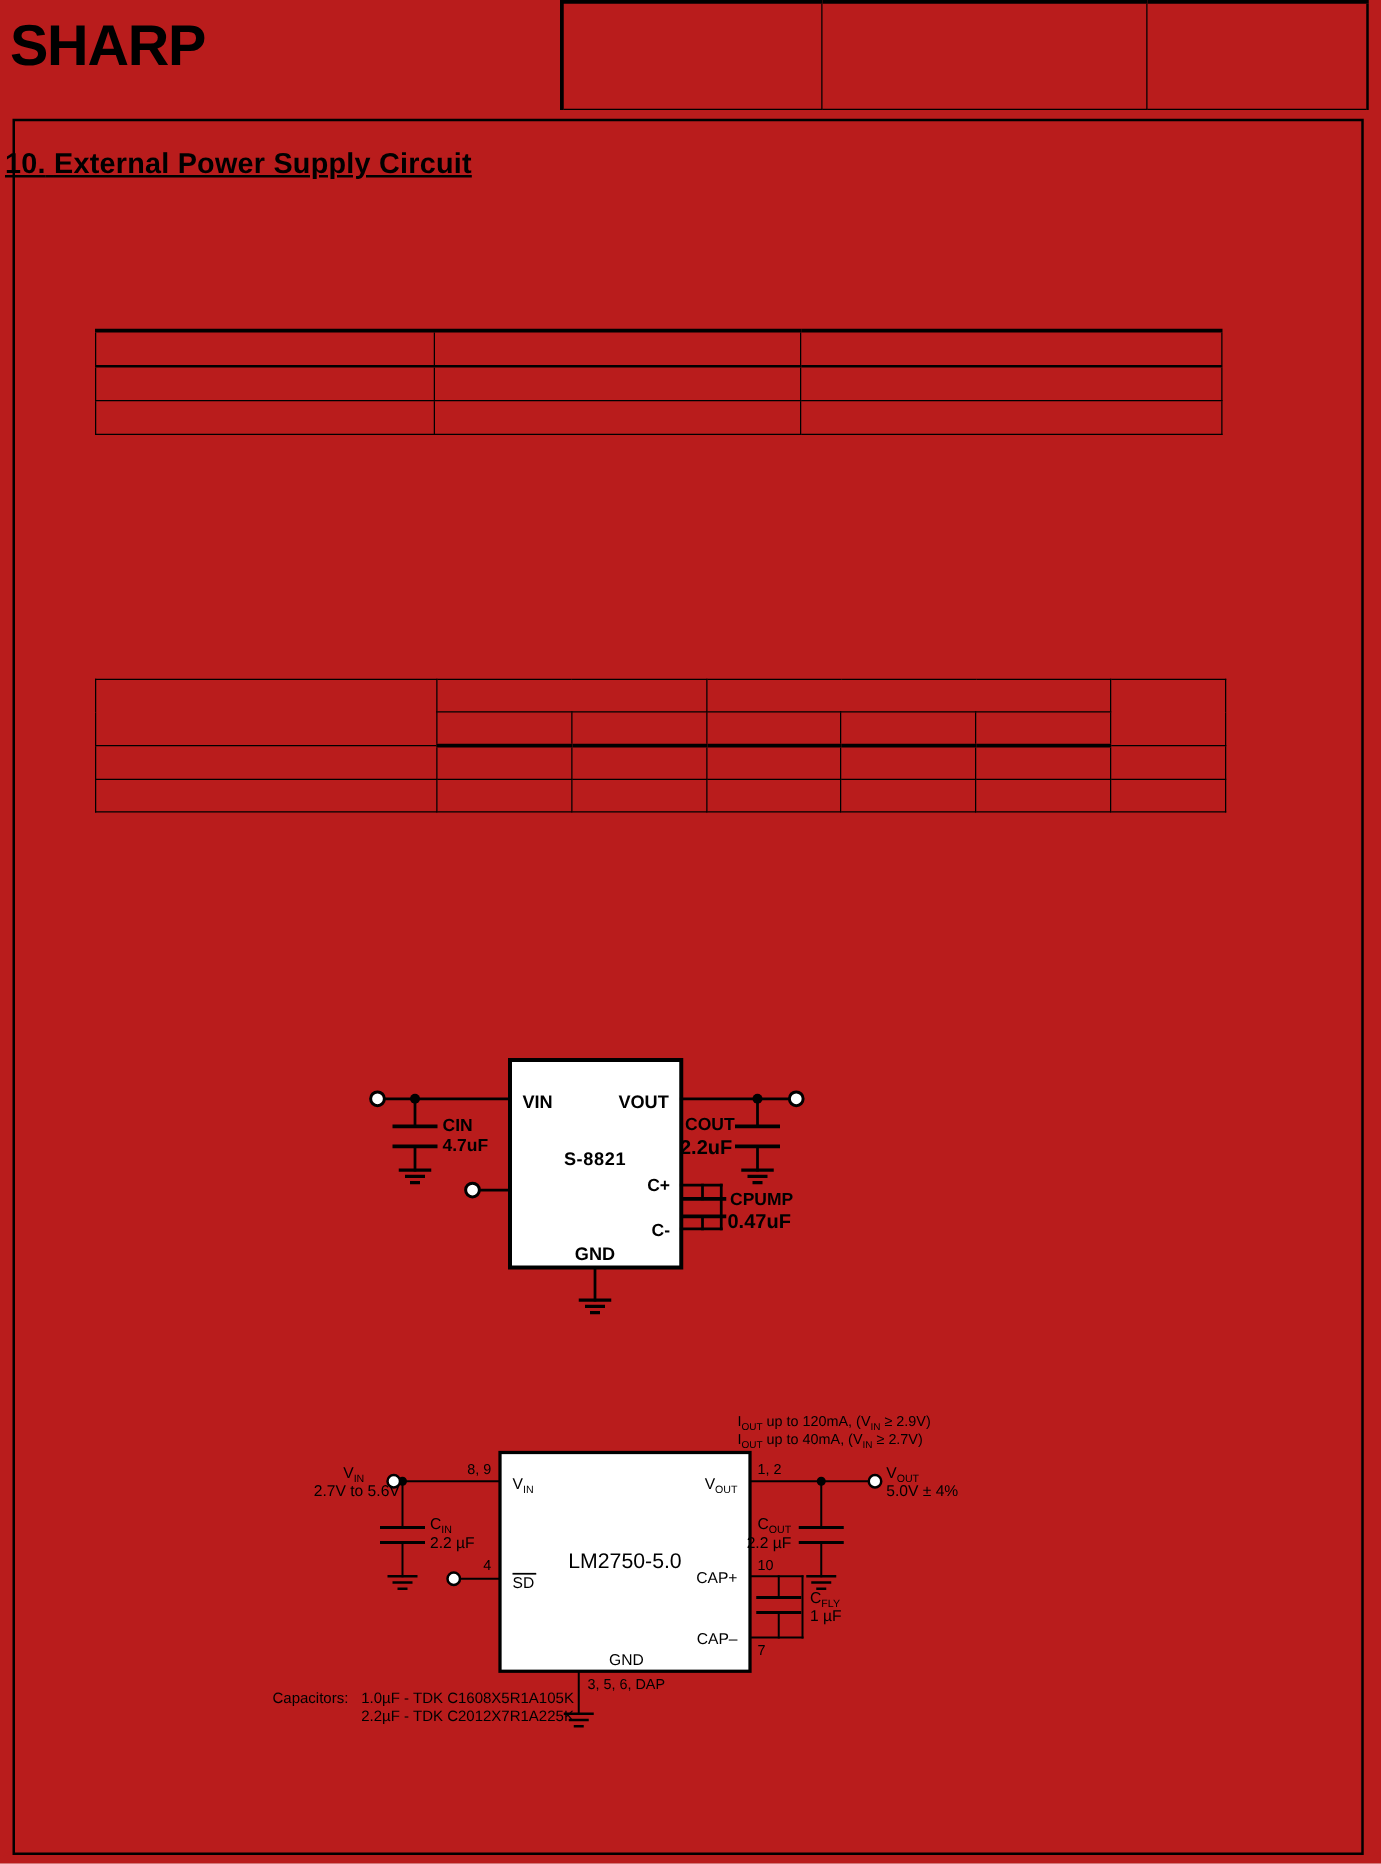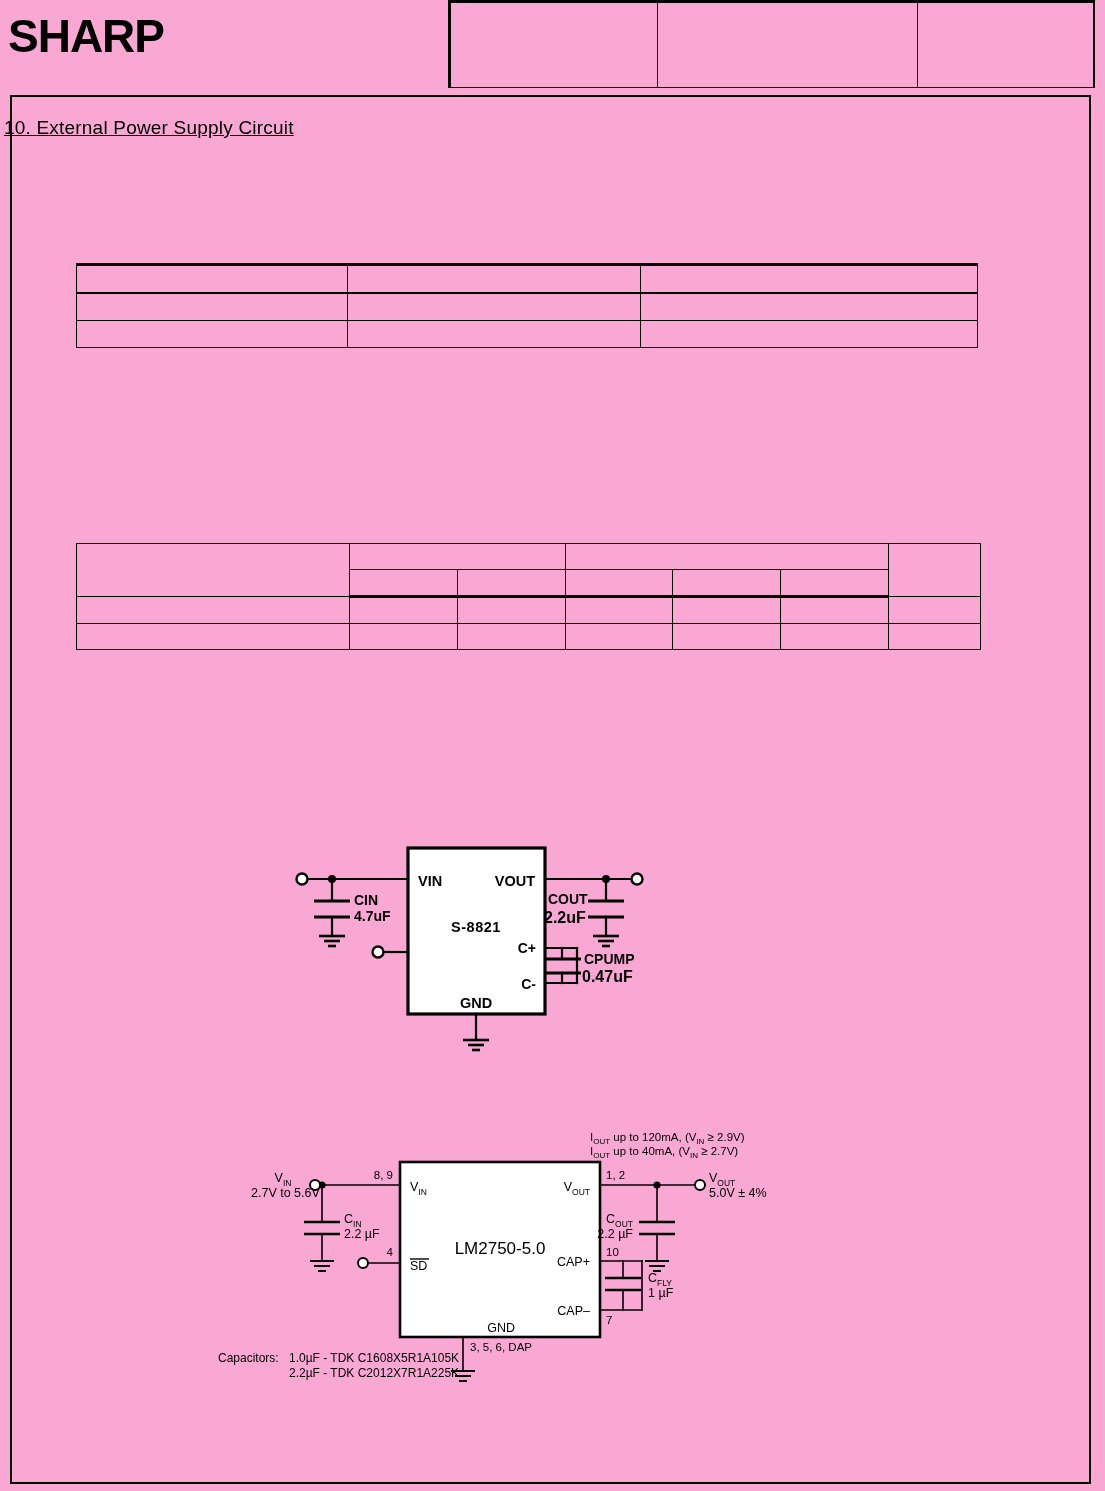--- a/index.html
+++ b/index.html
@@ -8,21 +8,21 @@
     background: #ffffff;
   }
   body {
     font-family: "Liberation Sans", sans-serif;
     color: #000000;
   }
   #page {
     position: relative;
     width: 1105px;
     height: 1491px;
-    background: #f9a8d4;
+    background: #b91c1c;
     overflow: hidden;
   }
 
   
   #doc-header {
     position: absolute;
     left: 0; top: 0;
     width: 1105px;
     height: 90px;
   }
@@ -59,22 +59,22 @@
     width: 1081px;
     height: 1389px;
     border: 2px solid #000;
     box-sizing: border-box;
   }
 
   
   #section-heading {
     position: absolute;
     left: 4px; top: 117px;
-    font-size: 19px;
-    font-weight: normal;
+    font-size: 23px;
+    font-weight: bold;
     letter-spacing: 0.2px;
     white-space: nowrap;
   }
   #section-heading .hnum { text-decoration: underline; }
   #section-heading .htxt { text-decoration: underline; }
 
   
   .blank-table {
     position: absolute;
     border-collapse: collapse;

